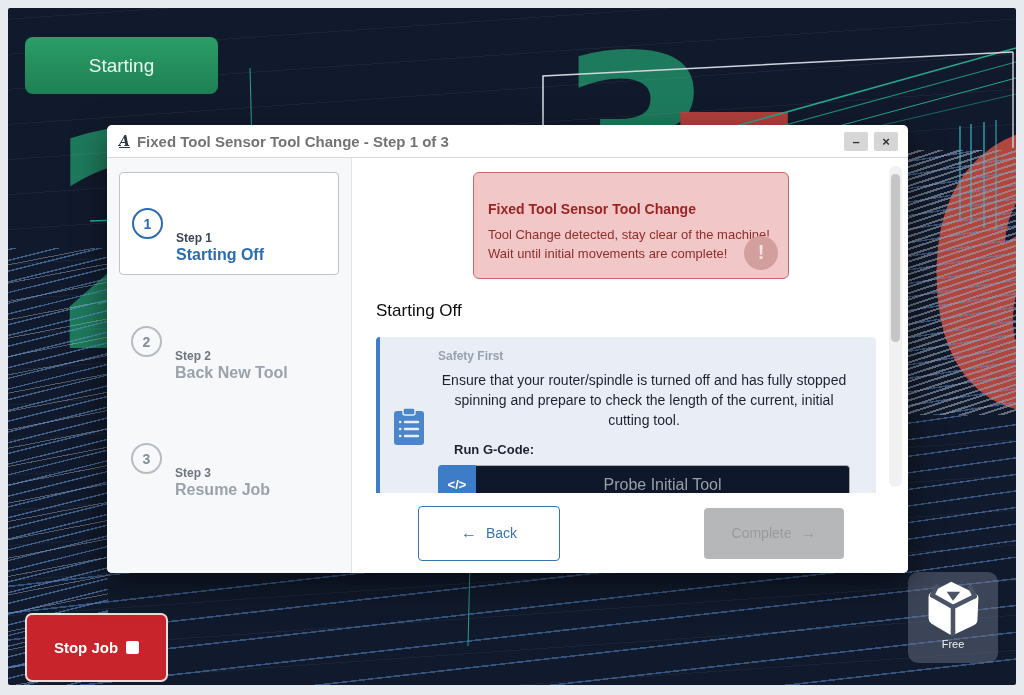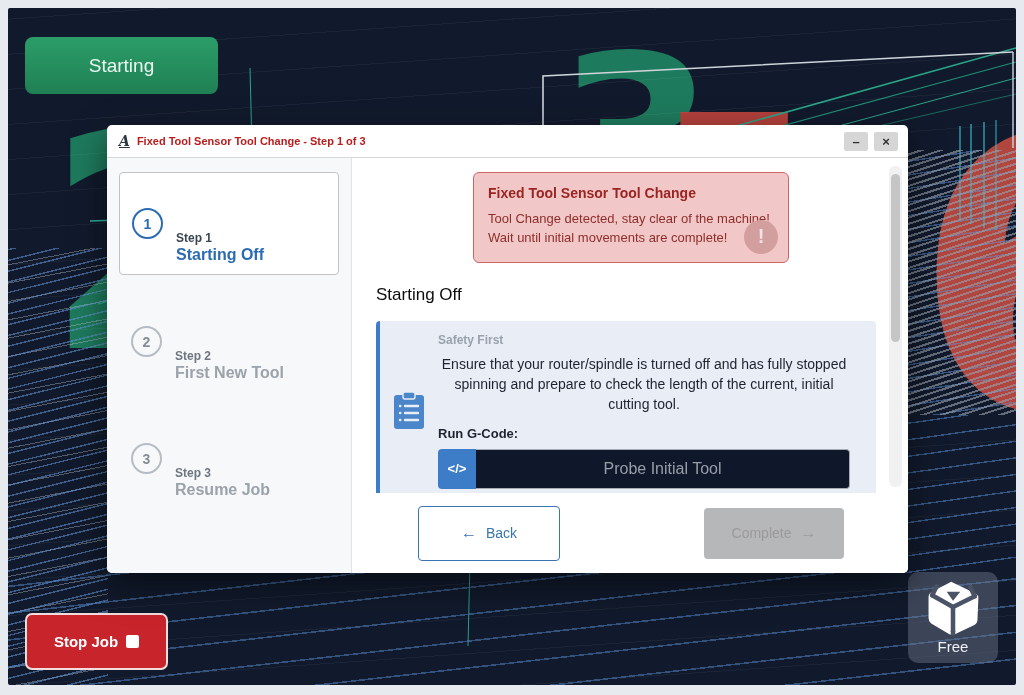--- a/index.html
+++ b/index.html
@@ -23,39 +23,39 @@
     background:
       repeating-linear-gradient(-18deg, transparent 0 4px, rgba(152,160,172,0.62) 4px 6px),
       repeating-linear-gradient(-9deg,  transparent 0 12px, rgba(95,145,210,0.5) 12px 13.4px); }
   .raster.right-blue { left:898px; top:407px; width:110px; height:158px;
     background:repeating-linear-gradient(-8deg, transparent 0 15px, rgba(85,135,200,0.55) 15px 16.4px); }
 
   
   .running-btn { position:absolute; left:17px; top:29px; width:193px; height:57px;
     background:linear-gradient(180deg,#2b9d68,#1f8054); border:none; border-radius:8px;
     color:#eaf7f0; font-size:19px; font-family:"Liberation Sans",sans-serif; cursor:pointer; }
-  .stop-btn { position:absolute; left:17px; top:605px; width:143px; height:57px;
+  .stop-btn { position:absolute; left:17px; top:605px; width:143px; height:69px;
     background:#c8242c; border:2px solid #f3dcdc; border-radius:7px; color:#fff;
     font-size:15px; font-weight:600; font-family:"Liberation Sans",sans-serif; cursor:pointer;
     display:flex; align-items:center; justify-content:center; gap:8px; }
   .stop-square { width:13px; height:13px; background:#fff; border-radius:2px; display:inline-block; }
   .freecube { position:absolute; left:900px; top:564px; width:90px; height:91px;
     background:rgba(112,122,142,0.45); border-radius:10px; display:flex; flex-direction:column;
     align-items:center; justify-content:flex-start; padding-top:7px; cursor:pointer; }
-  .freecube .cube-label { color:#eef1f5; font-size:15px; margin-top:1px; }
+  .freecube .cube-label { color:#eef1f5; font-size:11px; margin-top:1px; }
 
   
   .modal { position:absolute; left:99px; top:117px; width:801px; height:448px;
     background:#fff; border-radius:5px; box-shadow:0 12px 34px rgba(0,0,0,0.5);
     display:flex; flex-direction:column; overflow:hidden; }
   .titlebar { height:33px; flex:0 0 33px; display:flex; align-items:center;
     padding:0 10px 0 12px; border-bottom:1px solid #d8d8d8; }
   .win-icon { font-family:"DejaVu Serif",serif; font-style:italic; font-weight:bold;
     font-size:14px; color:#2b3542; text-decoration:underline; margin-right:7px; }
-  .win-title { font-size:11px; font-weight:bold; color:#b91c1c; flex:1; }
+  .win-title { font-size:15px; font-weight:bold; color:#737373; flex:1; }
   .win-ctl { width:24px; height:19px; background:#d6d6d6; border:none; border-radius:2px;
     color:#2f2f2f; font-size:13px; font-weight:bold; line-height:17px; margin-left:6px;
     cursor:pointer; display:flex; align-items:center; justify-content:center;
     font-family:"Liberation Sans",sans-serif; }
 
   .modal-body { flex:1; display:flex; min-height:0; }
   .steps-panel { width:245px; flex:0 0 245px; background:#f7f8f9; border-right:1px solid #e3e3e3;
     padding:14px 12px; }
   .step-item { display:flex; align-items:center; gap:13px; padding:10px 12px; margin-bottom:16px;
     border-radius:4px; cursor:pointer; }
@@ -66,36 +66,36 @@
   .step-label { font-size:12px; font-weight:bold; color:#6e7681;margin-top:48px; }
   .step-title { font-size:16px; font-weight:bold; color:#9aa2ab; margin-top:1px; }
   .step-item.active .step-label { color:#3c4553; }
   .step-item.active .step-title { color:#2b6cb0; }
 
   .content { flex:1; position:relative; background:#fff; min-width:0; }
   .scrollarea { position:absolute; left:0; right:22px; top:0; bottom:80px; overflow:hidden;
     padding:0 0 0 24px; }
 
   .alert-box { position:relative; width:316px; margin:14px auto 0; background:#f2c7c7;
-    border:1px solid #c66; border-radius:6px; padding:12px 14px 14px; }
+    border:1px solid #c66; border-radius:6px; padding:28px 14px 14px; }
   .alert-title { font-size:14px; font-weight:bold; color:#9b2423; margin-bottom:9px; }
   .alert-line { font-size:13px; color:#8c2e2c; line-height:1.45; }
   .alert-excl { position:absolute; right:10px; bottom:8px; width:34px; height:34px; border-radius:50%;
     background:#d39e9e; color:#f3e2e2; font-size:20px; font-weight:bold;
     display:flex; align-items:center; justify-content:center; }
 
   .section-heading { margin-top:22px; font-size:17px; color:#0d0d0d; }
 
   .safety-card { margin-top:16px; width:500px; background:#e9edf6; border-left:4px solid #3d7dc8;
     border-radius:4px; display:flex; padding:12px 0 14px; }
   .safety-icon-col { width:58px; flex:0 0 58px; display:flex; align-items:center; justify-content:center; }
   .safety-text-col { flex:1; padding-right:26px; }
   .safety-title { font-size:12px; font-weight:bold; color:#99a1ac; margin-bottom:7px; }
   .safety-body { font-size:14px; color:#1c232e; line-height:1.45; max-width:450px;text-align:center; }
-  .gcode-label { font-size:13px; font-weight:bold; color:#1c232e; margin-top:11px; }
+  .gcode-label { font-size:13px; font-weight:bold; color:#1c232e; margin-top:11px;margin-left:16px; }
   .gcode-btn { margin-top:8px; height:40px; width:412px; display:flex; cursor:pointer; }
   .gcode-btn .code-block { width:38px; flex:0 0 38px; background:#3d7dc8; border-radius:4px 0 0 4px;
     color:#fff; font-size:13px; font-weight:bold; display:flex; align-items:center; justify-content:center; }
   .gcode-btn .gcode-name { flex:1; background:#0f172a; border:1px solid #a9adb2; border-left:none;
     border-radius:0 4px 4px 0; color:#989fa8; font-size:16px;
     display:flex; align-items:center; justify-content:center; }
 
   .v-scrollbar { position:absolute; right:6px; top:8px; bottom:86px; width:13px;
     background:#f1f1f1; border-radius:6px; }
   .v-thumb { position:absolute; left:2px; top:8px; width:9px; height:168px;
@@ -196,21 +196,21 @@
           <div>
             <div class="step-label">Step 1</div>
             <div class="step-title">Starting Off</div>
           </div>
         </div>
 
         <div class="step-item">
           <div class="step-circle">2</div>
           <div>
             <div class="step-label">Step 2</div>
-            <div class="step-title">First New Tool</div>
+            <div class="step-title">Back New Tool</div>
           </div>
         </div>
 
         <div class="step-item">
           <div class="step-circle">3</div>
           <div>
             <div class="step-label">Step 3</div>
             <div class="step-title">Resume Job</div>
           </div>
         </div>

